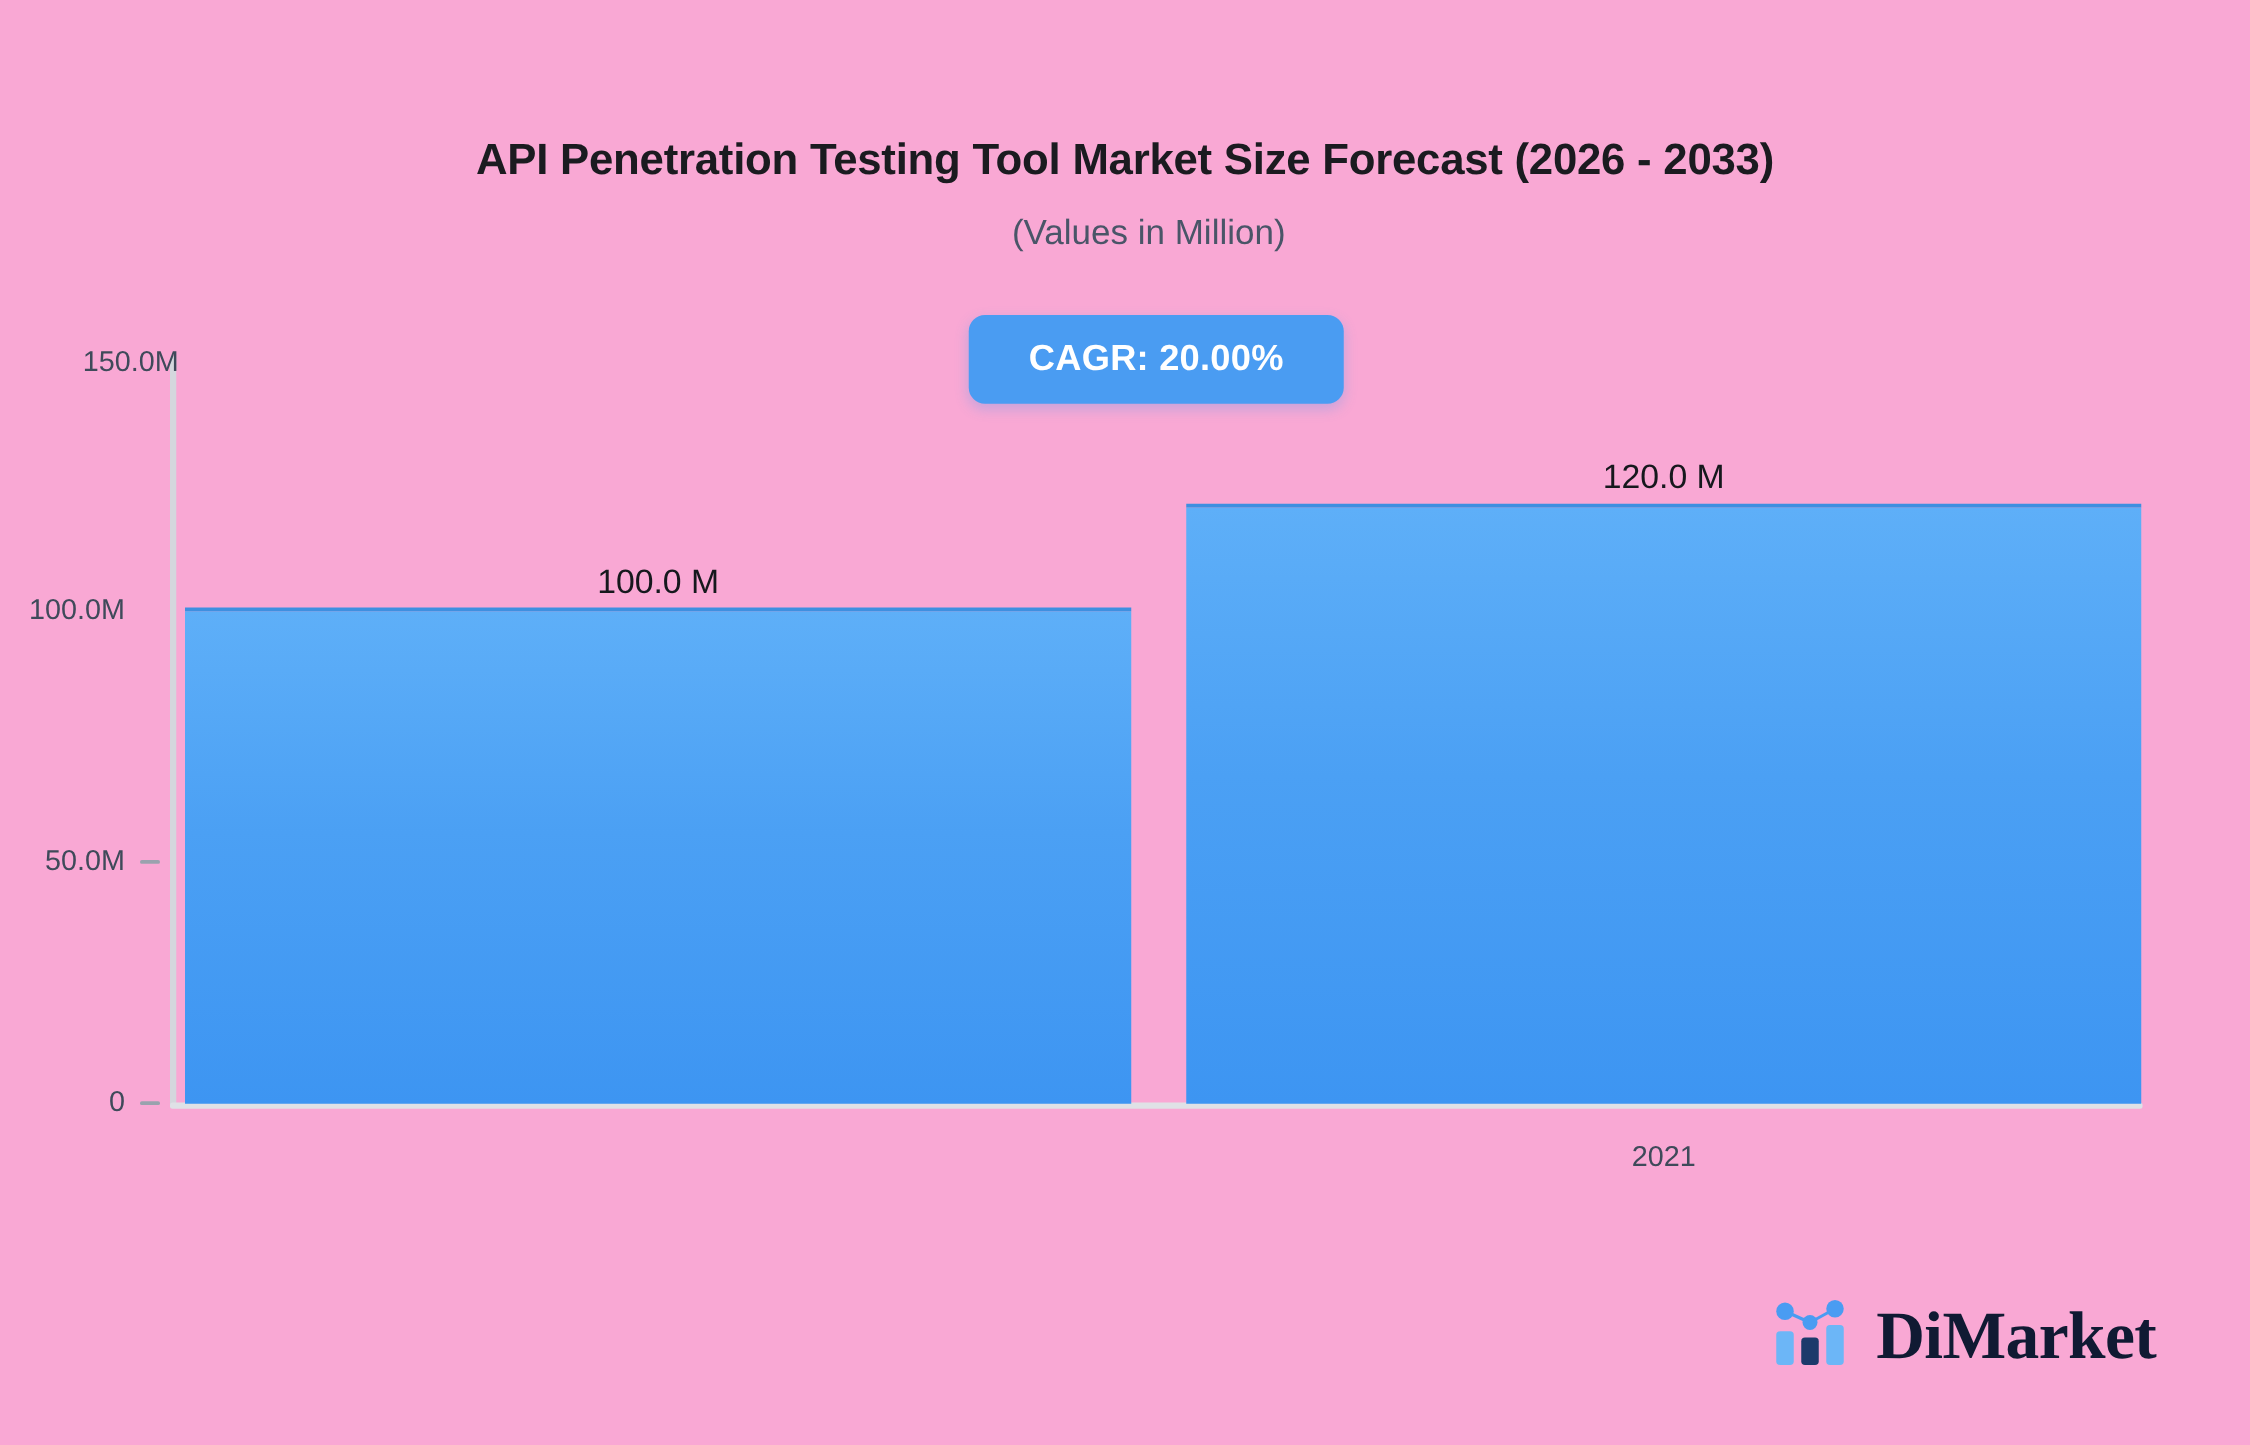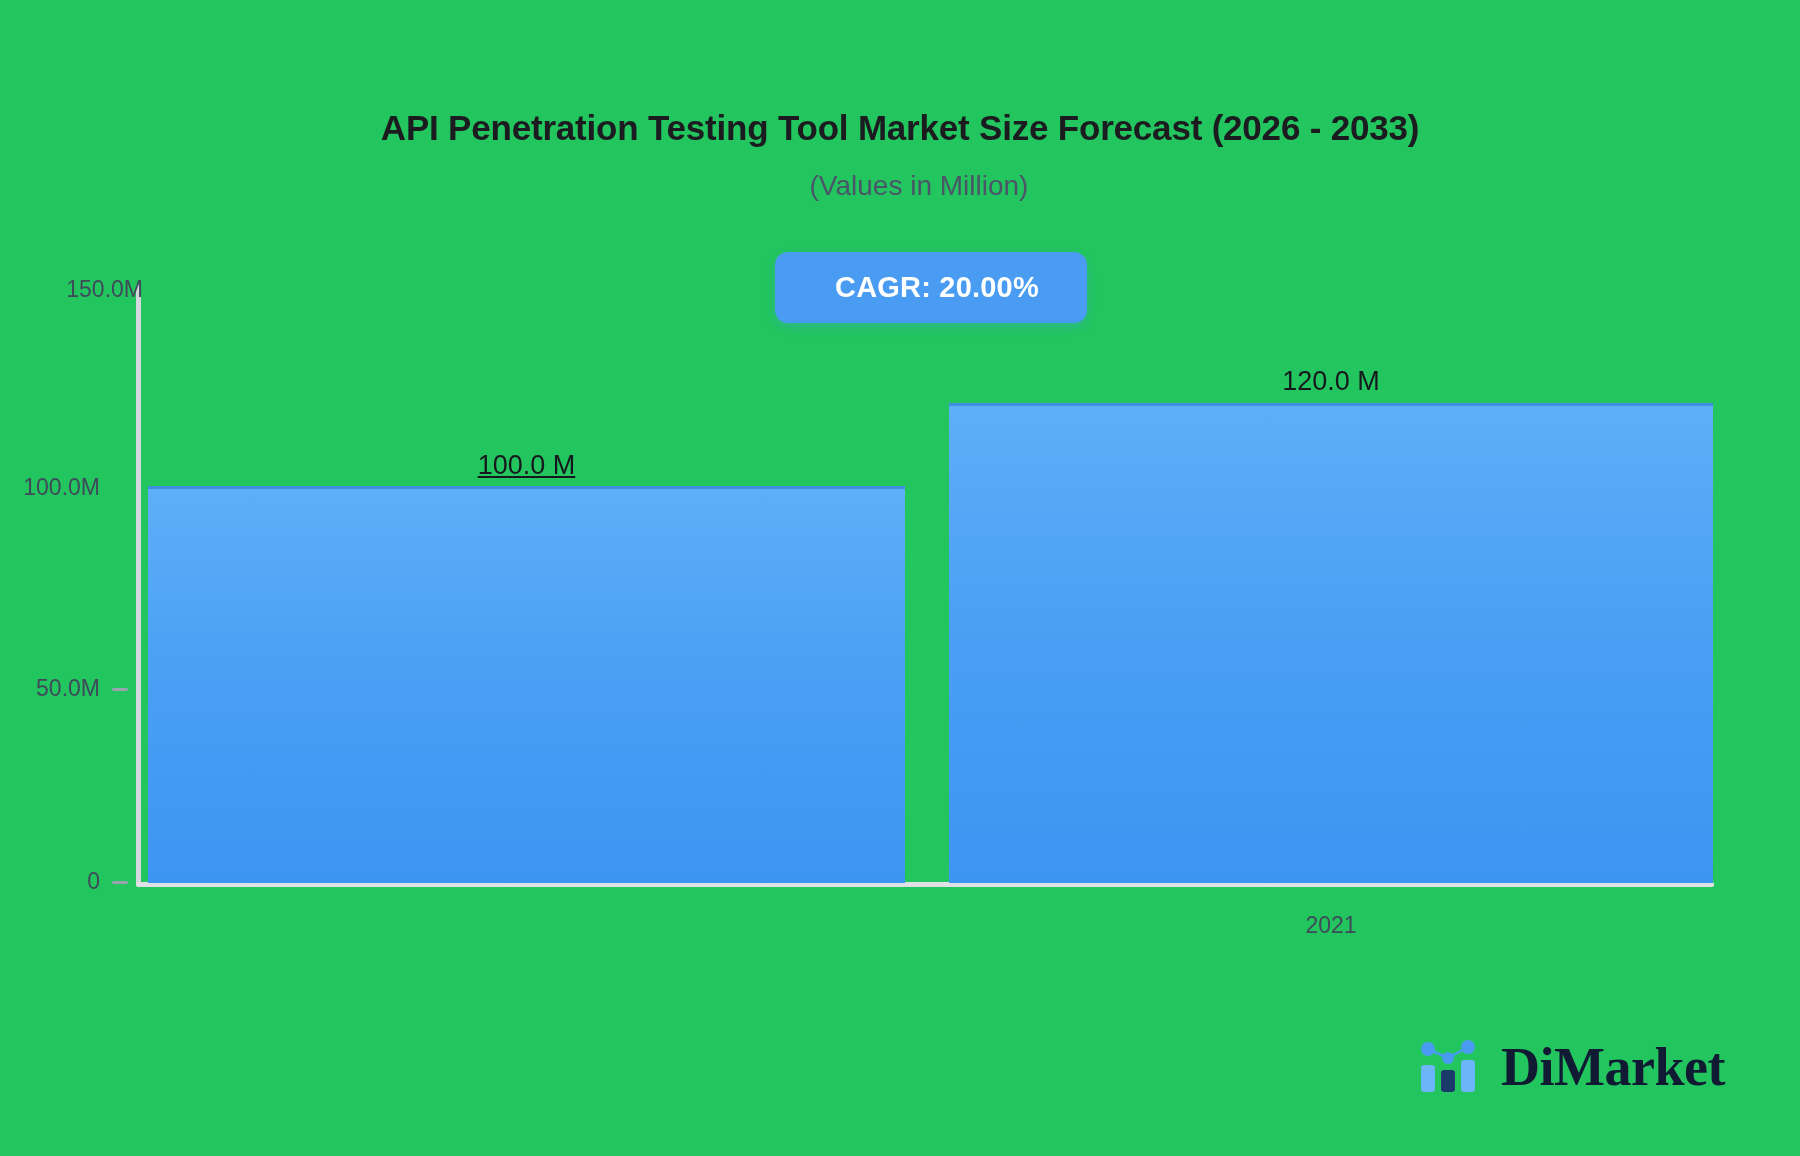--- a/index.html
+++ b/index.html
@@ -11,21 +11,21 @@
     width: 1800px;
     height: 1156px;
     font-family: "Liberation Sans", "DejaVu Sans", sans-serif;
     position: relative;
     overflow: hidden;
   }
 
   .canvas {
     position: absolute;
     inset: 0;
-    background: #22c55e;
+    background: #f9a8d4;
   }
 
   
   .title {
     position: absolute;
     left: 0;
     right: 0;
     top: 108px;
     text-align: center;
     font-size: 35px;
@@ -55,21 +55,20 @@
     border-radius: 13px;
     background: #4a9cf2;
     box-shadow: 0 4px 10px rgba(74,156,242,0.30);
     display: flex;
     align-items: center;
     justify-content: center;
     color: #ffffff;
     font-size: 29px;
     font-weight: bold;
     letter-spacing: 0.2px;
-    padding-left: 12px;
   }
 
   
   .plot {
     position: absolute;
     left: 0;
     top: 0;
     width: 1800px;
     height: 1156px;
   }
@@ -171,21 +170,21 @@
 
     <div class="yt-wrap" style="top:474px;">100.0M</div>
 
     <div class="yt-wrap" style="top:675px;">50.0M</div>
     <div class="ytick-dash" style="left:112px; top:688px;"></div>
 
     <div class="yt-wrap" style="top:868px;">0</div>
     <div class="ytick-dash" style="left:112px; top:881px;"></div>
 
     <div class="bar" style="left:148px; top:486px; width:757px; height:397px;"></div>
-    <div class="bar-value" style="left:148px; top:450px; width:757px;text-decoration:underline;">100.0 M</div>
+    <div class="bar-value" style="left:148px; top:450px; width:757px;">100.0 M</div>
 
     <div class="bar" style="left:949px; top:403px; width:764px; height:480px;"></div>
     <div class="bar-value" style="left:949px; top:366px; width:764px;">120.0 M</div>
     <div class="x-label" style="left:949px; top:912px; width:764px;">2021</div>
 
   </div>
 
   <div class="logo">
     <span class="logo-mark">
       <svg width="62" height="58" viewBox="0 0 62 58" xmlns="http://www.w3.org/2000/svg">

